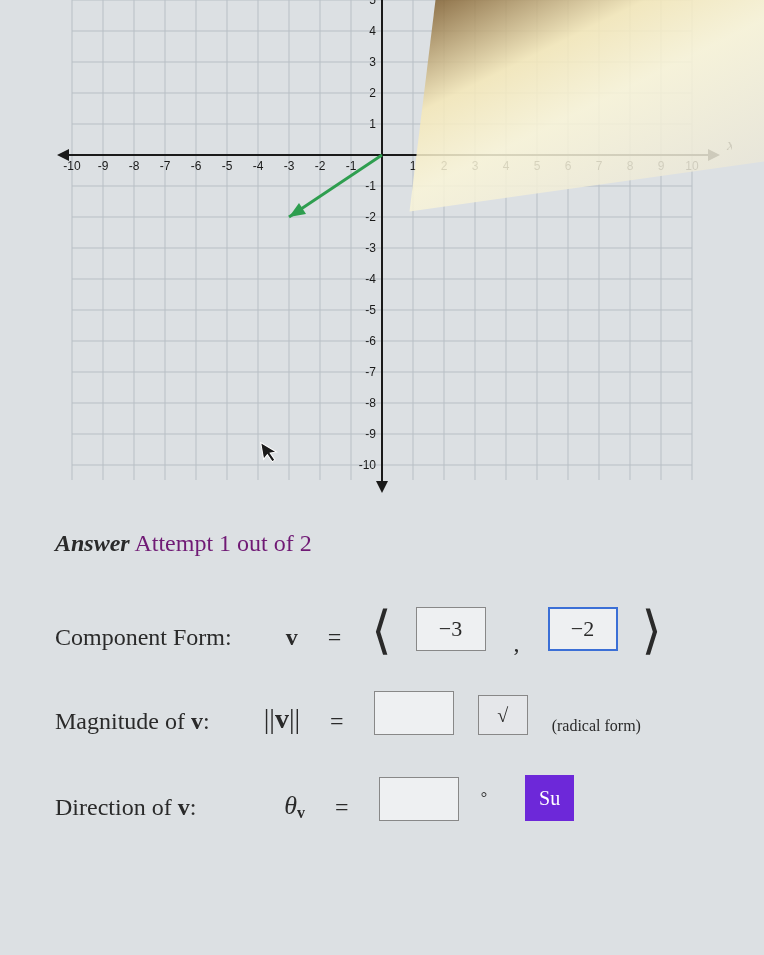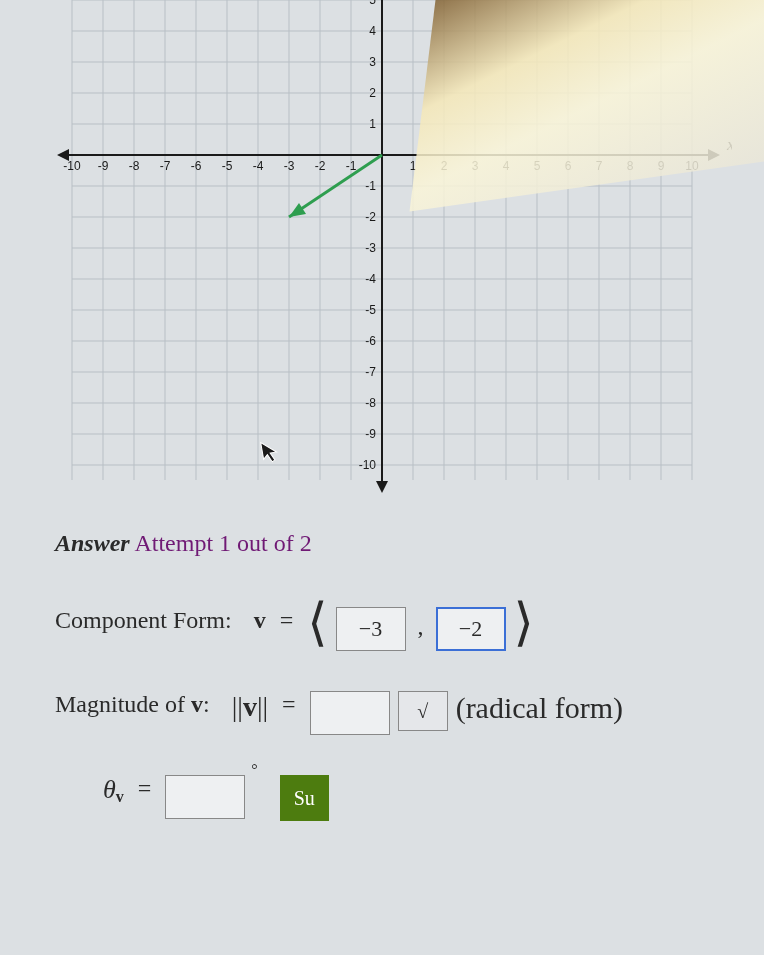--- a/index.html
+++ b/index.html
@@ -40,25 +40,25 @@
   }
   .answer-heading {
     font-size: 24px;
     color: #2a2a2a;
     margin-bottom: 50px;
   }
   .answer-heading .bold { font-weight: bold; font-style: italic; }
   .answer-heading .light { font-weight: normal; color: #701a75; }
   .row {
     display: flex;
-    align-items: flex-start;
+    align-items: flex-end;
     font-size: 24px;
     color: #2a2a2a;
     margin-bottom: 40px;
-    gap: 8px;
+    gap: 24px;
   }
   .label { white-space: nowrap; }
   .math-v { font-weight: bold; }
   .eq { margin: 0 6px; }
   .ang-bracket {
     font-size: 52px;
     font-family: 'Times New Roman', serif;
     color: #2a2a2a;
     line-height: 0.7;
     position: relative;
@@ -89,29 +89,29 @@
     border: 1.5px solid #888;
     background: #e5e7ea;
     height: 40px;
     width: 50px;
     display: inline-flex;
     align-items: center;
     justify-content: center;
     font-size: 20px;
     cursor: pointer;
   }
-  .paren { font-size: 30px; }
+  .paren { font-size: 16px; }
   .deg-sup {
     font-size: 16px;
     position: relative;
     top: -14px;
     left: -2px;
   }
   .submit-btn {
-    background: #4d7c0f;
+    background: #6d28d9;
     color: #fff;
     border: none;
     height: 46px;
     padding: 0 14px;
     font-size: 20px;
     font-family: inherit;
     cursor: pointer;
     margin-left: 12px;
   }
   .theta-sub {
@@ -277,20 +277,24 @@
     <span class="norm-bars">
       <span>||</span><span class="math-v">v</span><span>||</span>
     </span>
     <span class="eq">=</span>
     <span class="input-box empty"></span>
     <span class="sqrt-btn">√</span>
     <span class="paren">(radical form)</span>
   </div>
 
   <div class="row" style="margin-bottom:0">
+    <span class="label">
+      <span>Direction of</span>
+      <span class="math-v">v</span>:
+    </span>
     <span style="width:40px"></span>
     <span class="theta-sub">
       <span>θ</span><span class="sub-v">v</span>
     </span>
     <span class="eq">=</span>
     <span class="input-box empty"></span>
     <span class="deg-sup">°</span>
     <button class="submit-btn">Su</button>
   </div>
 </div>

